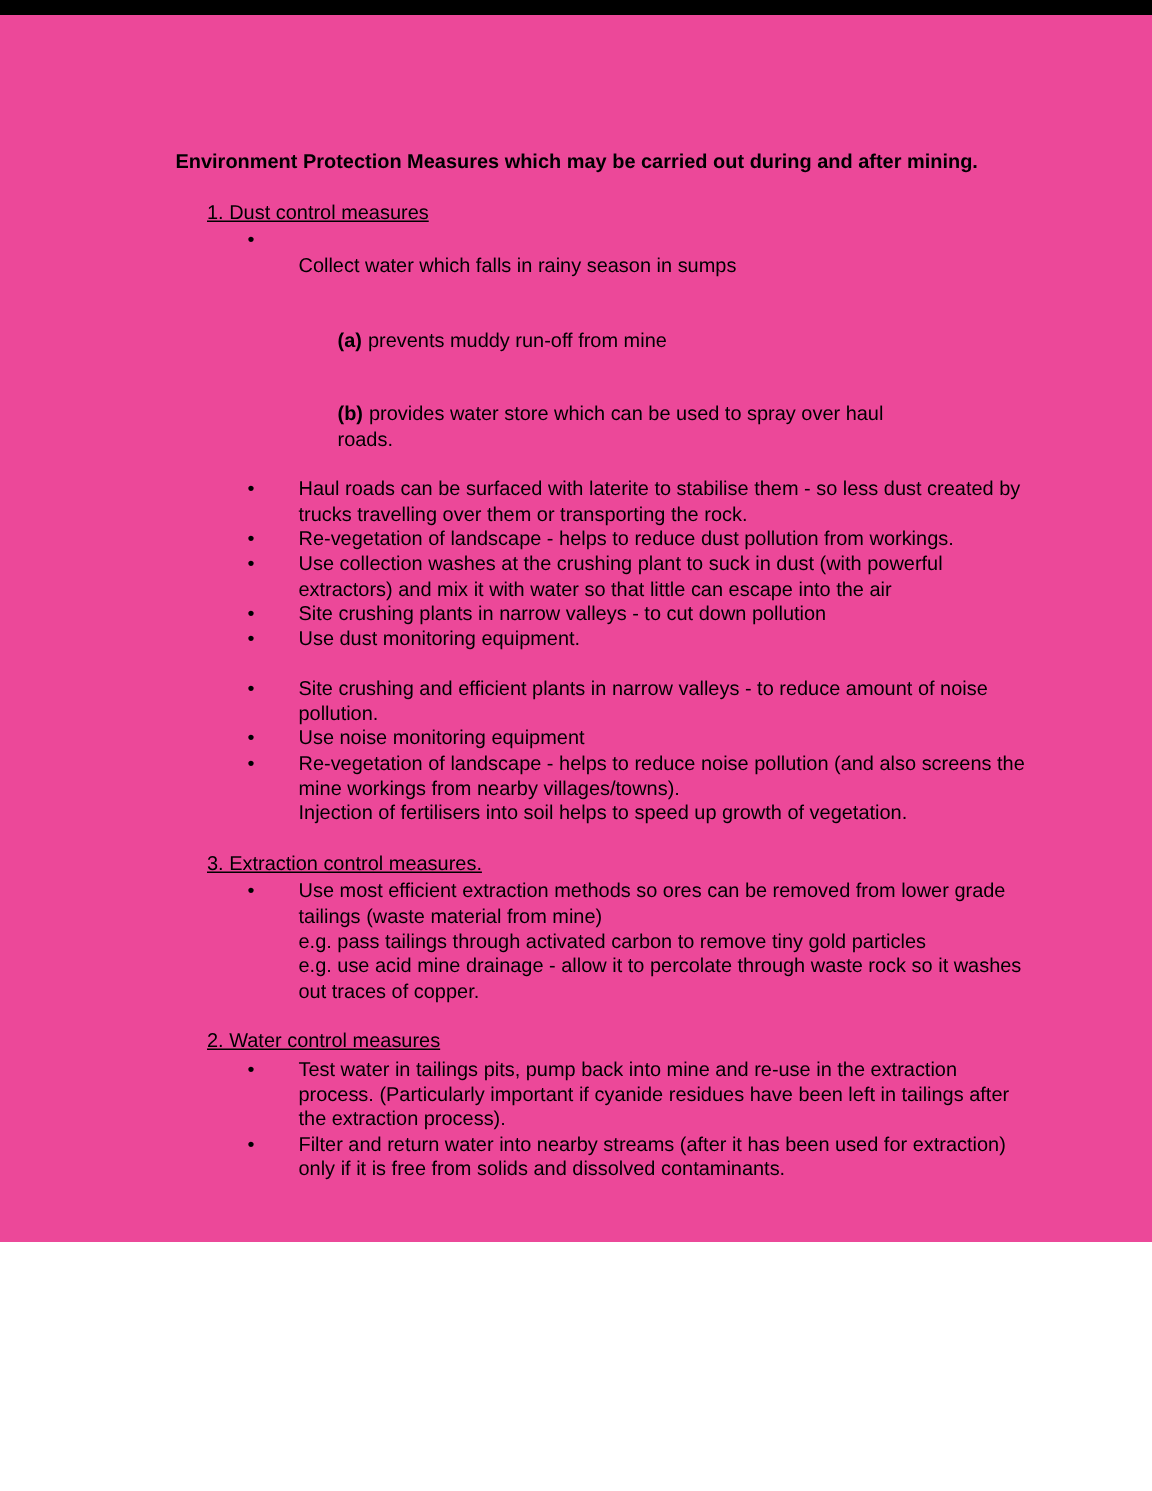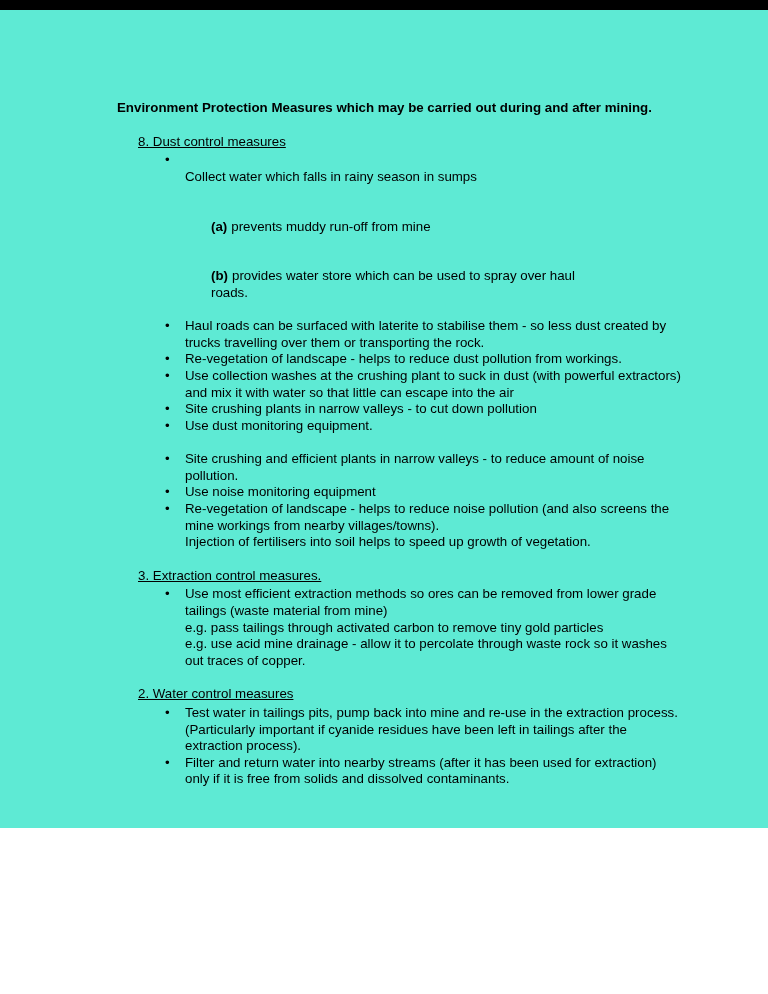--- a/index.html
+++ b/index.html
@@ -14,21 +14,21 @@
   }
   .top-bar {
     width: 100%;
     height: 10px;
     background: #000000;
   }
   .page {
     box-sizing: border-box;
     width: 768px;
     padding: 90px 84px 40px 117px;
-    background: #5eead4;
+    background: #ec4899;
     font-size: 13.3px;
     line-height: 16.6px;
   }
   .doc-title {
     font-weight: bold;
     margin: 0 0 0 0;
   }
   .section {
     margin-top: 17px;
   }
@@ -46,20 +46,21 @@
   .bullet-marker {
     flex: 0 0 22px;
     width: 22px;
     text-align: left;
     padding-left: 2px;
     box-sizing: border-box;
   }
   .bullet-text {
     flex: 1 1 auto;
     white-space: pre-line;
+    margin-left: 14px;
   }
   .sub-item {
     padding-left: 26px;
     text-indent: -26px;
     white-space: pre-line;
   }
   .sub-label {
     font-weight: bold;
     margin-right: 4px;
   }
@@ -67,21 +68,21 @@
 </head>
 <body>
 
 <div class="top-bar"></div>
 
 <div class="page">
 
   <div class="doc-title">Environment Protection Measures which may be carried out during and after mining.</div>
 
   <div class="section">
-    <div class="section-heading">8. Dust control measures</div>
+    <div class="section-heading">1. Dust control measures</div>
     <div class="bullet-list">
 
       <div class="bullet">
         <span class="bullet-marker">•</span>
         <div class="bullet-text">
           <div>Collect water which falls in rainy season in sumps</div>
           <div class="sub-item">
             <span class="sub-label">(a)</span><span>prevents muddy run-off from mine</span>
           </div>
           <div class="sub-item">

